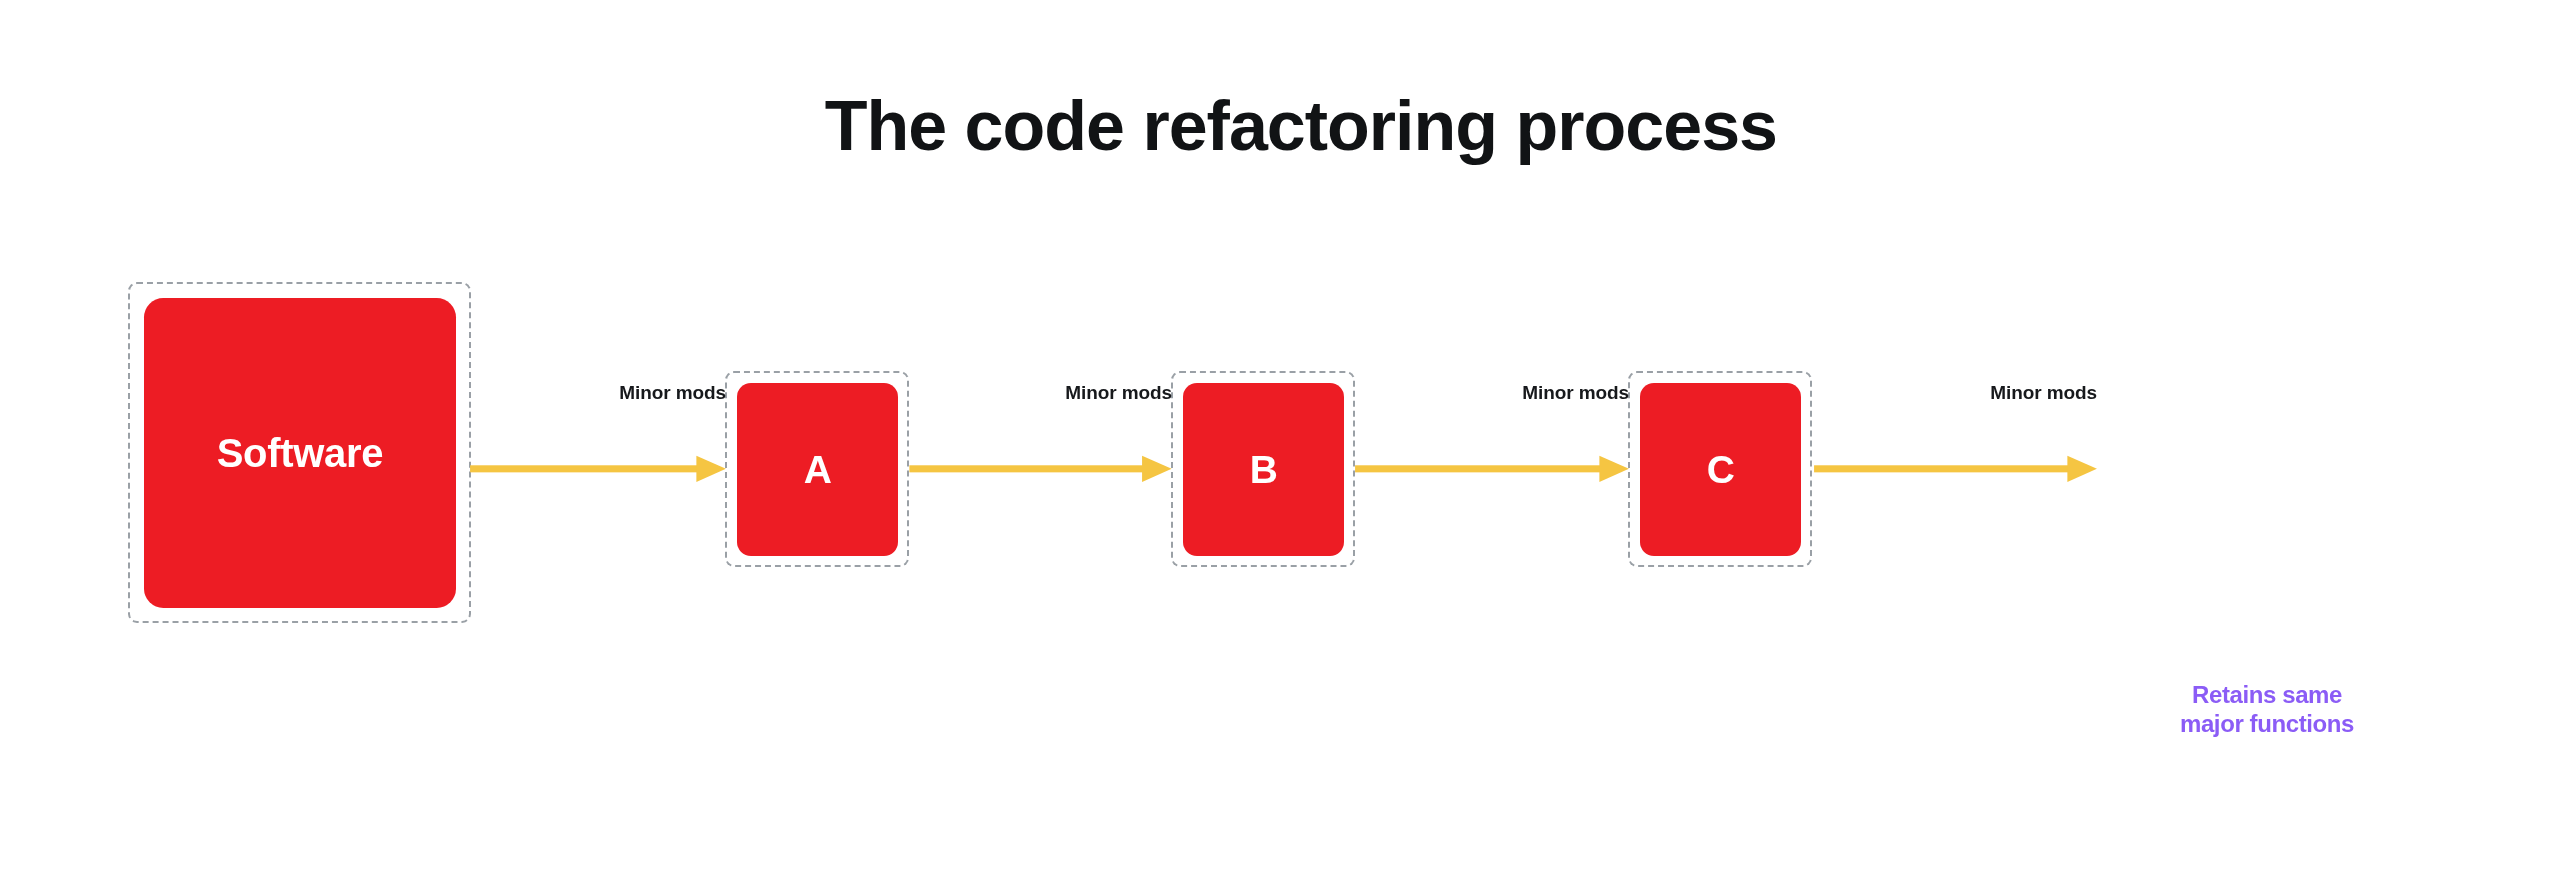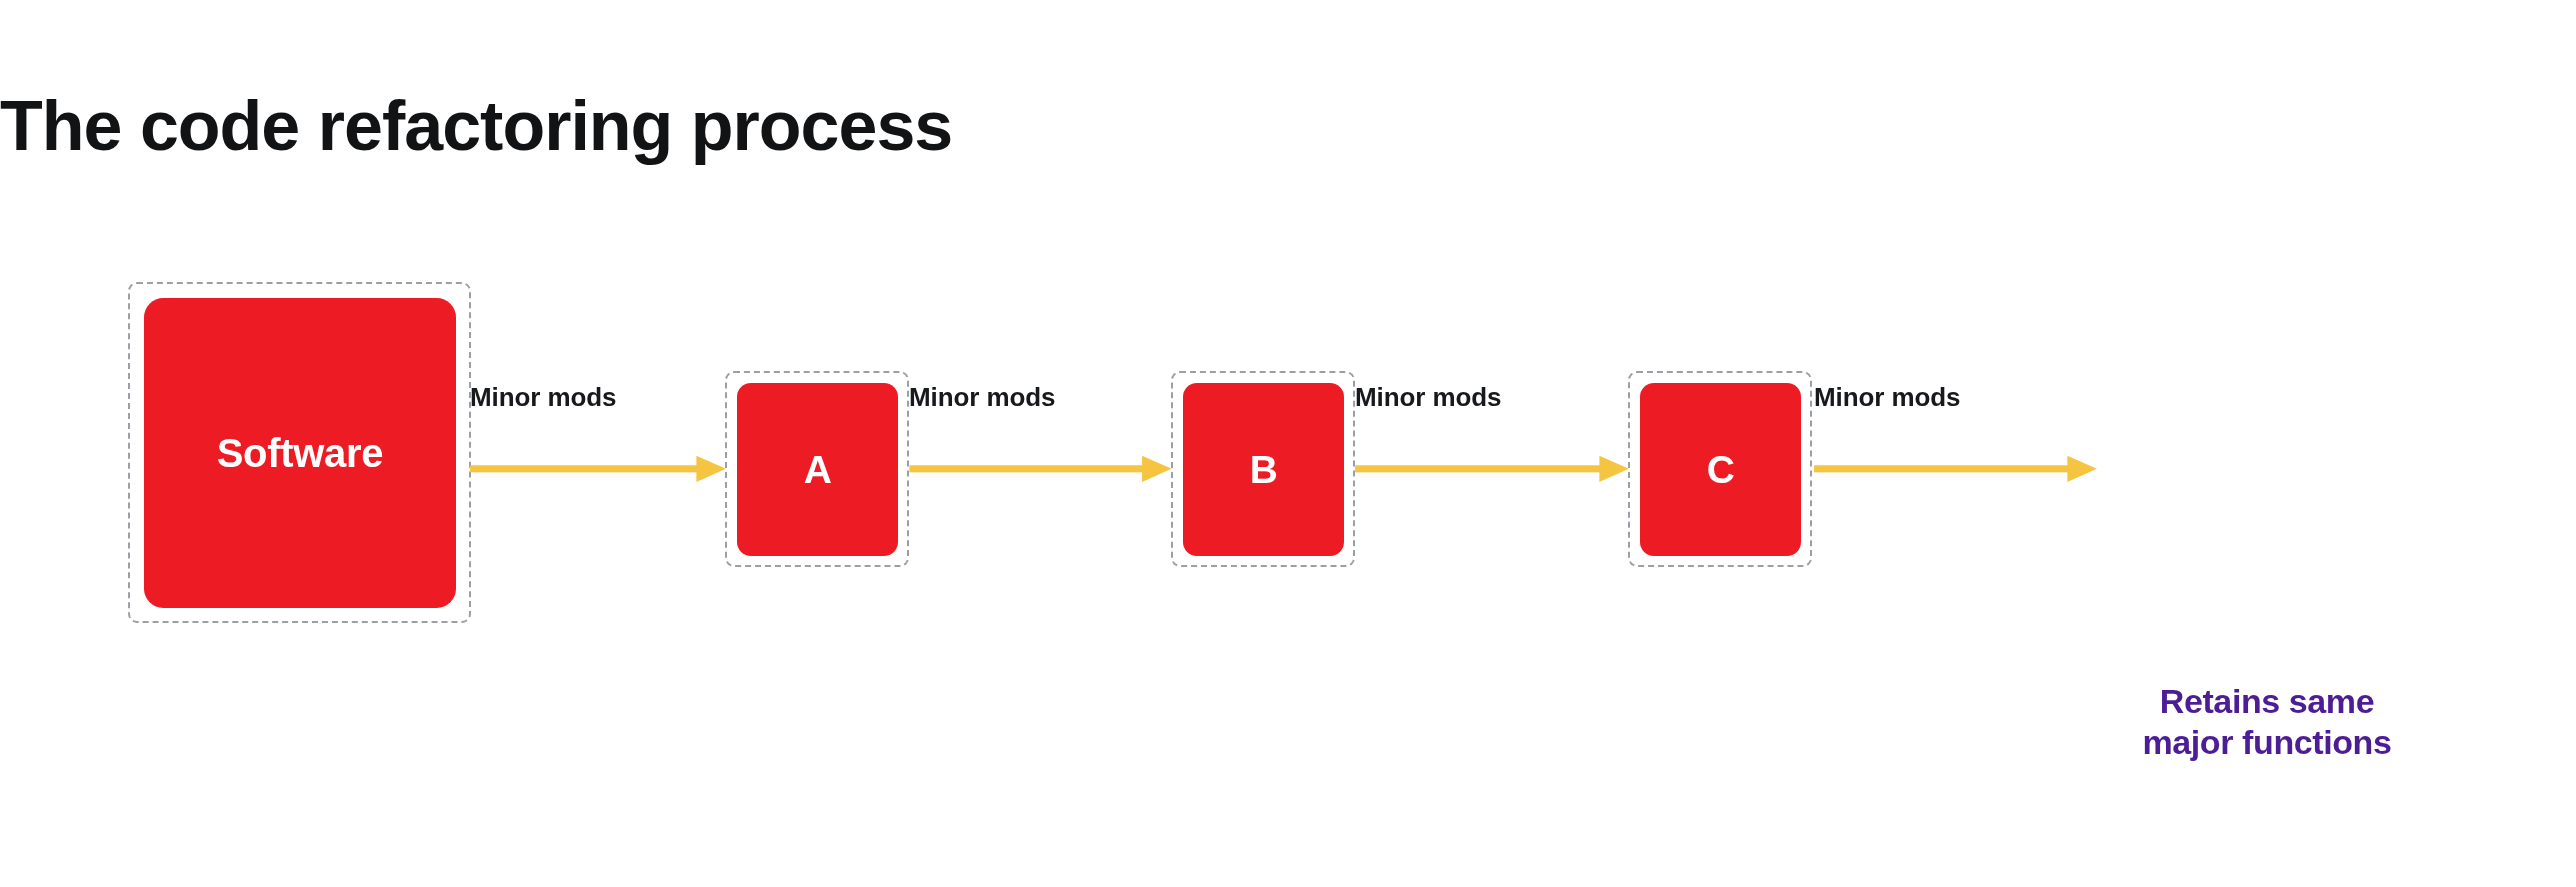--- a/index.html
+++ b/index.html
@@ -18,21 +18,21 @@
     background: #ffffff;
     overflow: hidden;
   }
 
   
   #diagram-title {
     position: absolute;
     left: 0;
     top: 85px;
     width: 1777px;
-    text-align: left;
+    text-align: right;
     font-size: 70px;
     font-weight: 700;
     letter-spacing: -1px;
     color: #111315;
     line-height: 1.18;
     white-space: nowrap;
   }
 
   
   .node-group {
@@ -89,43 +89,43 @@
     position: absolute;
     height: 45px;
     top: 446px;
   }
   .connector svg { display: block; }
   .connector-label {
     position: absolute;
     top: -64px;
     left: 0;
     width: 100%;
-    text-align: left;
-    font-size: 26px;
+    text-align: right;
+    font-size: 19px;
     font-weight: 700;
     color: #17191c;
     letter-spacing: -0.1px;
     white-space: nowrap;
   }
 
   #connector-1 { left: 470px;  width: 256px; }
   #connector-2 { left: 909px; width: 263px; }
   #connector-3 { left: 1355px; width: 274px; }
   #connector-4 { left: 1814px; width: 283px; }
 
   
   #outcome-caption {
     position: absolute;
     left: 2048px;
     top: 681px;
     width: 438px;
     text-align: center;
-    font-size: 34px;
+    font-size: 24px;
     font-weight: 700;
-    color: #4c1d95;
+    color: #8b5cf6;
     line-height: 1.2;
     letter-spacing: -0.4px;
     white-space: pre-line;
   }
 </style>
 </head>
 <body>
 
 <div id="canvas">
 

